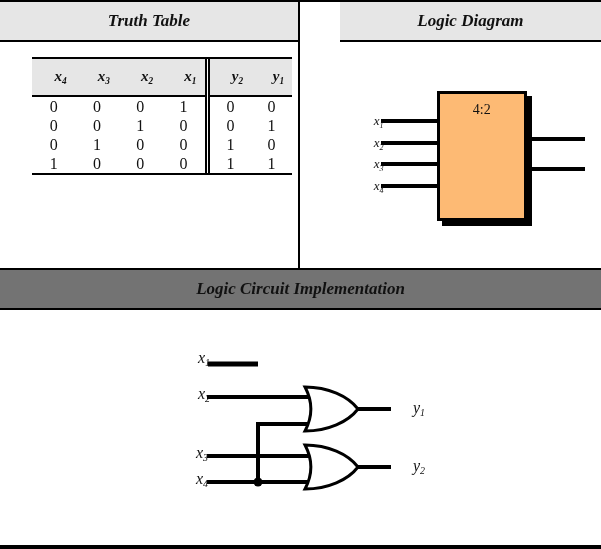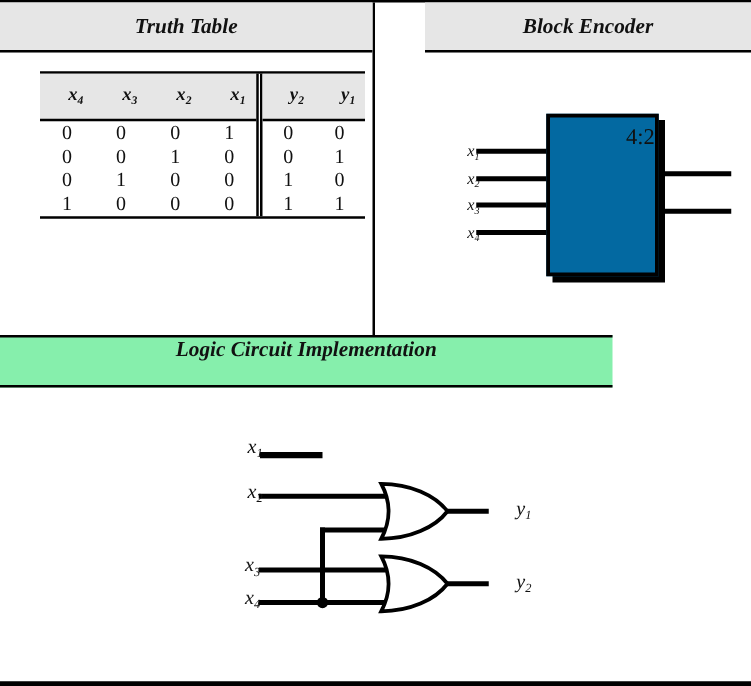--- a/index.html
+++ b/index.html
@@ -24,29 +24,29 @@
            display:flex; align-items:center; }
   .trow  { height:19px; display:flex; align-items:center; }
   .tcell { flex:1; text-align:center; font-size:16px; color:#111; }
   .thead .tcell { font-size:15px; font-weight:bold; font-style:italic; }
 
   .sig { font-style:italic; white-space:nowrap;margin-left:14px; }
   .sig .sub { font-size:0.62em; vertical-align:-0.35em; }
 
   
   .encoder-box { position:absolute; left:97px; top:49px; width:90px; height:130px;
-                 border:3px solid #000; background:#0369a1; box-shadow:5px 5px 0 0 #000;
-                 text-align:right; padding-top:7px; font-size:18px; line-height:17px; color:#111; }
+                 border:3px solid #000; background:#fdba74; box-shadow:5px 5px 0 0 #000;
+                 text-align:center; padding-top:7px; font-size:14px; line-height:17px; color:#111; }
   .bd-line { position:absolute; height:4px; background:#000; }
   .bd-label { position:absolute; font-size:13px; line-height:18px; color:#111; }
 
   
-  .mid-header { position:absolute; top:268px; left:0; width:490px; height:42px;
-                background:#86efac; border-top:2px solid #000; border-bottom:2px solid #000;
-                display:flex; justify-content:center;
+  .mid-header { position:absolute; top:268px; left:0; width:601px; height:42px;
+                background:#737373; border-top:2px solid #000; border-bottom:2px solid #000;
+                display:flex; align-items:center; justify-content:center;
                 font-size:17px; font-weight:bold; font-style:italic; color:#111; }
 
   
   .circuit-svg { position:absolute; top:310px; left:0; }
   .ckt-label { position:absolute; font-size:16px; line-height:20px; color:#111; }
 
   .bottom-bar { position:absolute; top:545px; left:0; width:601px; height:4px; background:#000; }
 </style>
 </head>
 <body>
@@ -114,21 +114,21 @@
           <div class="trow">
             <div class="tcell">1</div>
             <div class="tcell">1</div>
           </div>
         </div>
       </div>
     </div>
 
     <div class="col-right">
       <div class="section-header">
-        <span>Block Encoder</span>
+        <span>Logic Diagram</span>
       </div>
 
       <div style="position:absolute; top:40px; left:0; width:279px; height:228px;">
 
         <div class="bd-line" style="left:41px; top:77px;  width:58px;"></div>
         <div class="bd-line" style="left:41px; top:99px;  width:58px;"></div>
         <div class="bd-line" style="left:41px; top:120px; width:58px;"></div>
         <div class="bd-line" style="left:41px; top:142px; width:58px;"></div>
 
         <div class="bd-label" style="left:20px; top:70px;"><span class="sig"><span>x</span><span class="sub">1</span></span></div>

